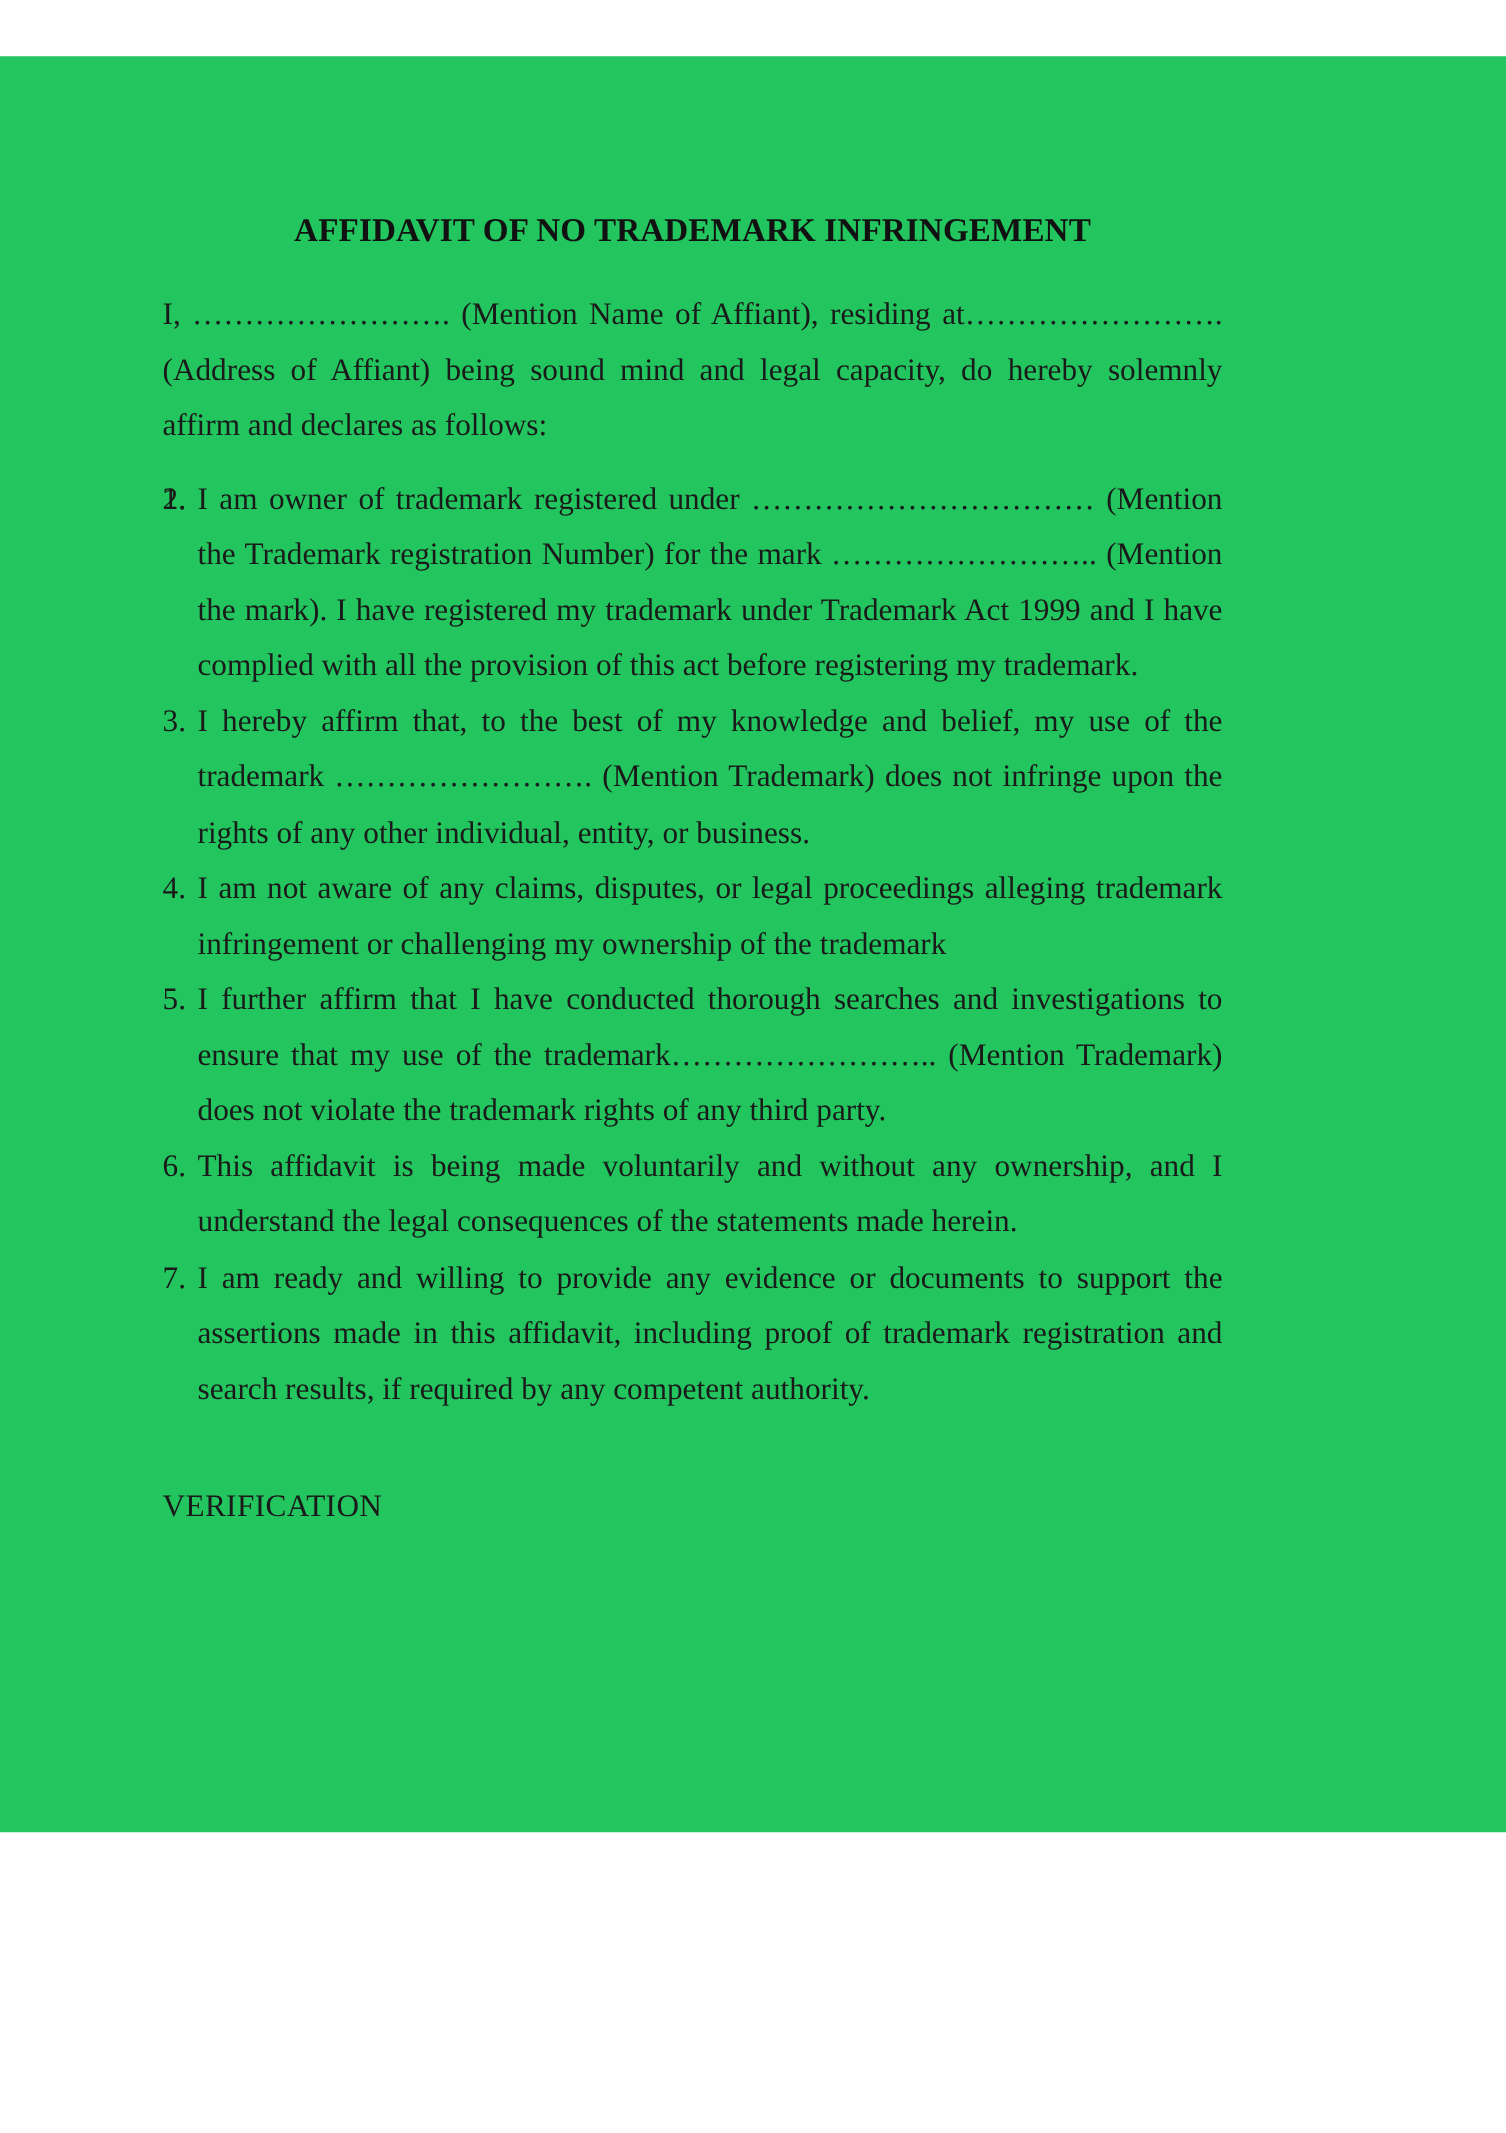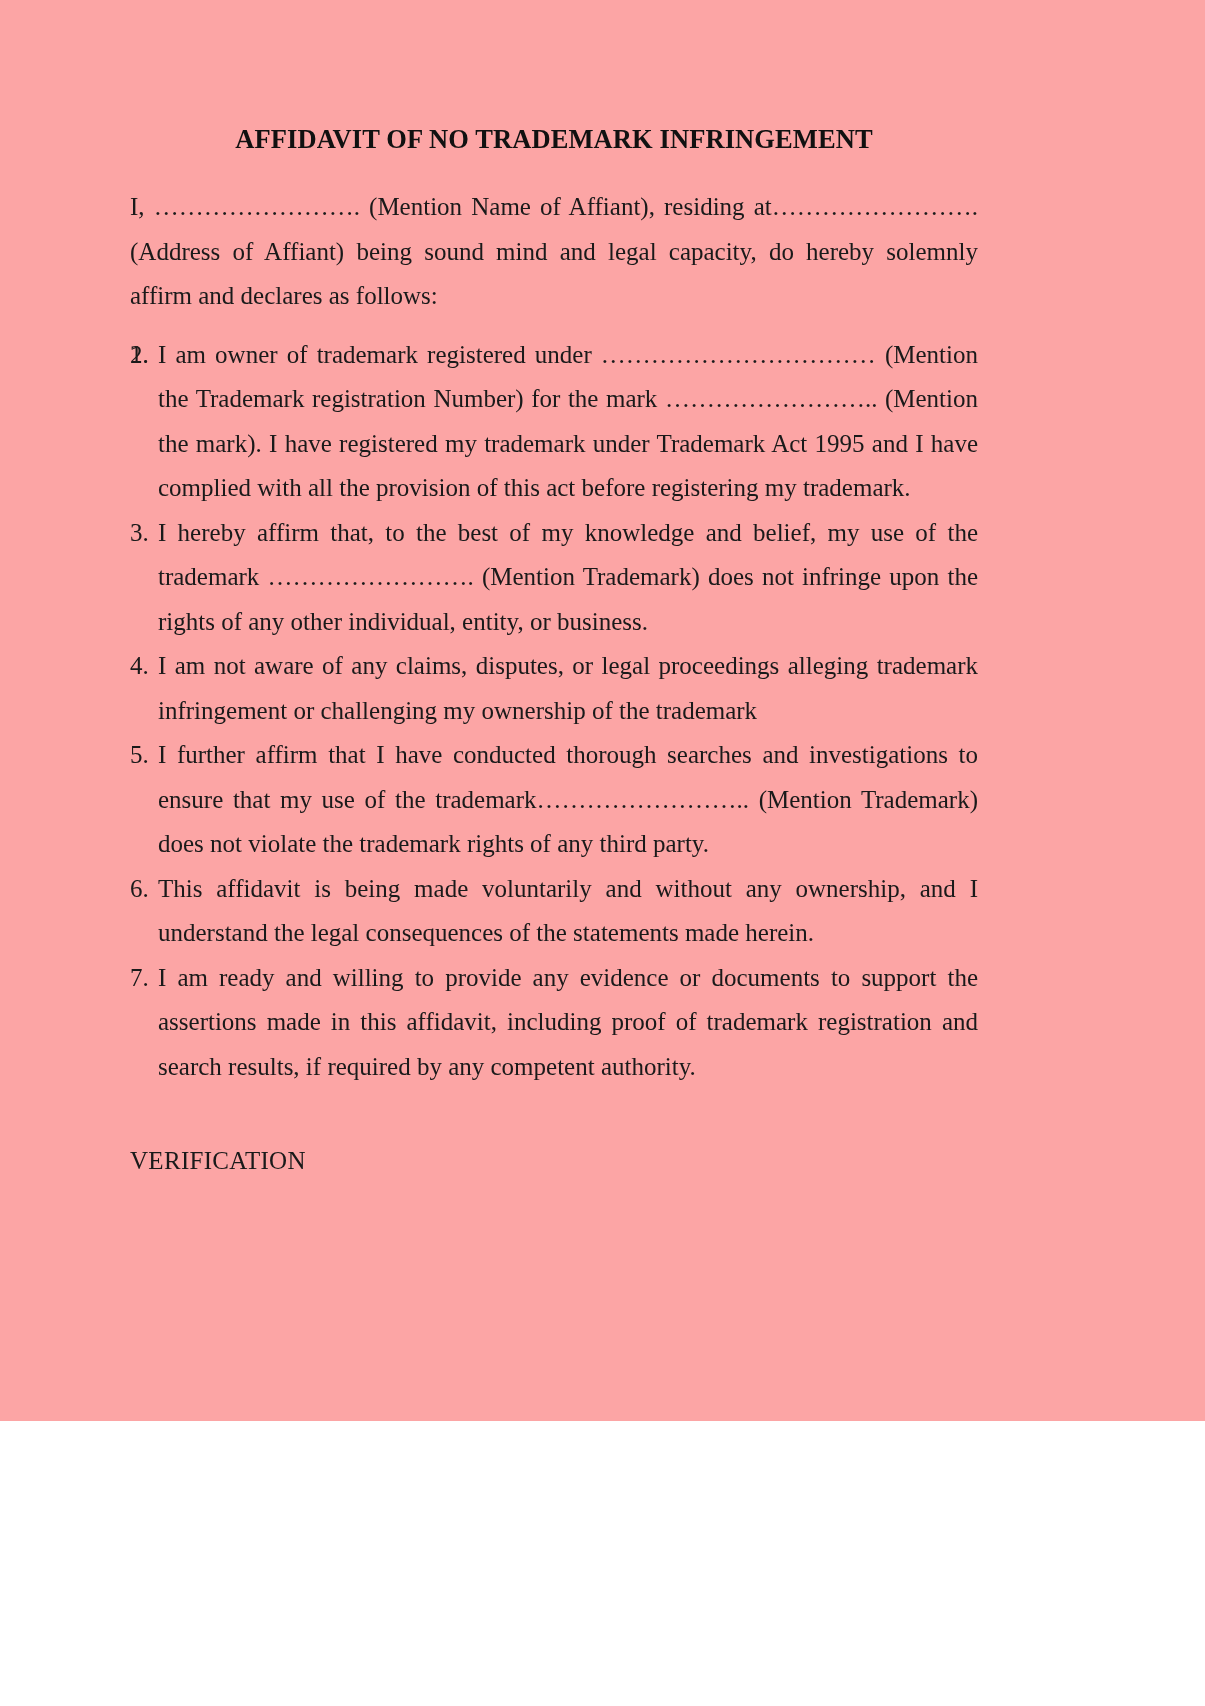--- a/index.html
+++ b/index.html
@@ -4,25 +4,26 @@
 <style>
   html, body {
     margin: 0;
     padding: 0;
     background: #ffffff;
   }
   .page {
     position: relative;
     width: 1205px;
     height: 1421px;
-    background: #fca5a5;
+    background: #22c55e;
     box-sizing: border-box;
     font-family: "Liberation Serif", "DejaVu Serif", serif;
     color: #1a1a1a;
     overflow: hidden;
+    margin-top: 45px;
   }
   .content {
     position: absolute;
     left: 130px;
     top: 124px;
     width: 848px;
   }
 
   .doc-title {
     text-align: center;
@@ -103,21 +104,21 @@
     <h1 class="doc-title">AFFIDAVIT OF NO TRADEMARK INFRINGEMENT</h1>
 
     <p class="para last-line-left">I,  …………………….  (Mention Name of Affiant), residing at…………………….  (Address of Affiant) being sound mind and legal capacity, do hereby solemnly affirm and declares as follows:</p>
 
     <ol class="clauses">
       <li>
         <span class="num">1.</span>
       </li>
       <li>
         <span class="num">2.</span>
-        <span>I am owner of trademark registered under …………………………… (Mention the Trademark registration Number) for the mark …………………….. (Mention the mark). I have registered my trademark under Trademark Act 1995 and I have complied with all the provision of this act before registering my trademark.</span>
+        <span>I am owner of trademark registered under …………………………… (Mention the Trademark registration Number) for the mark …………………….. (Mention the mark). I have registered my trademark under Trademark Act 1999 and I have complied with all the provision of this act before registering my trademark.</span>
       </li>
       <li>
         <span class="num">3.</span>
         <span>I hereby affirm that, to the best of my knowledge and belief, my use of the trademark ……………………. (Mention Trademark) does not infringe upon the rights of any other individual, entity, or business.</span>
       </li>
       <li>
         <span class="num">4.</span>
         <span>I am not aware of any claims, disputes, or legal proceedings alleging trademark infringement or challenging my ownership of the trademark</span>
       </li>
       <li>

